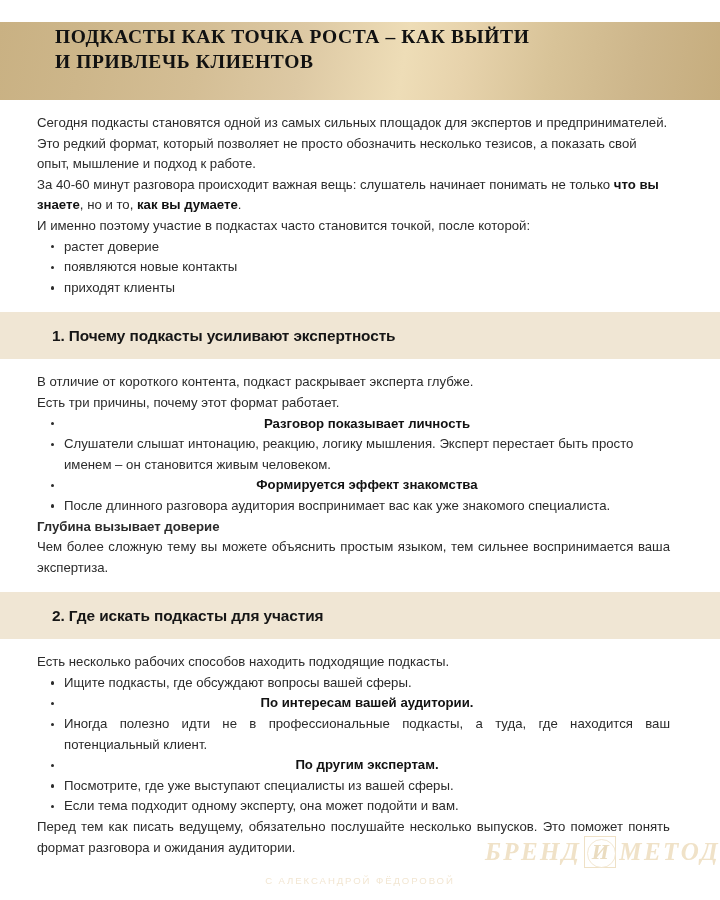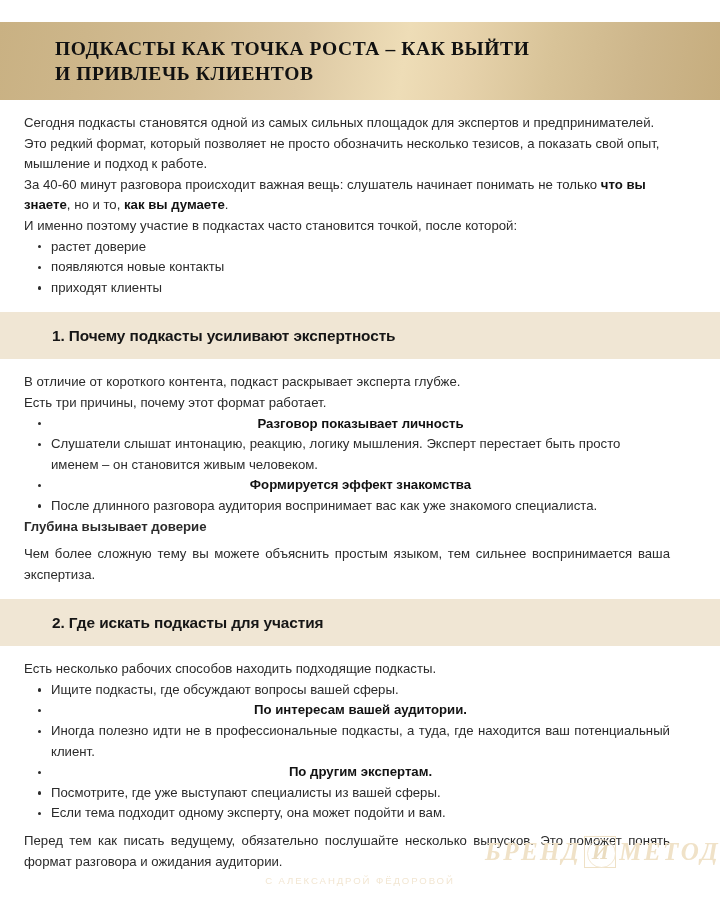--- a/index.html
+++ b/index.html
@@ -31,50 +31,49 @@
         #eeddb7 56%,
         #e7d3ac 64%,
         #d8c398 76%,
         #cdb68b 88%,
         #c6ad7e 100%);
     box-sizing: border-box;
   }
   .header-title {
     position: absolute;
     left: 55px;
-    top: 14px;
+    top: 2px;
     font-family: "Liberation Serif", serif;
     font-weight: bold;
     font-size: 19.5px;
     line-height: 25px;
     letter-spacing: 0.6px;
     color: #111111;
     white-space: pre-line;
   }
 
   
   .content {
     position: absolute;
     top: 100px;
     left: 0;
     width: 720px;
   }
   .block {
-    padding: 0 50px 0 24px;
+    padding: 0 50px 0 37px;
   }
   p.line {
     margin: 0;
     font-size: 13.2px;
     line-height: 20.6px;
     color: #2b2b2b;
   }
   p.just {
     text-align: justify;
     text-justify: inter-word;
-    margin-top: 7px;
   }
   .intro {
     padding-top: 13px;
   }
   b, .b {
     font-weight: bold;
     color: #121212;
   }
 
   ul.bullets {

